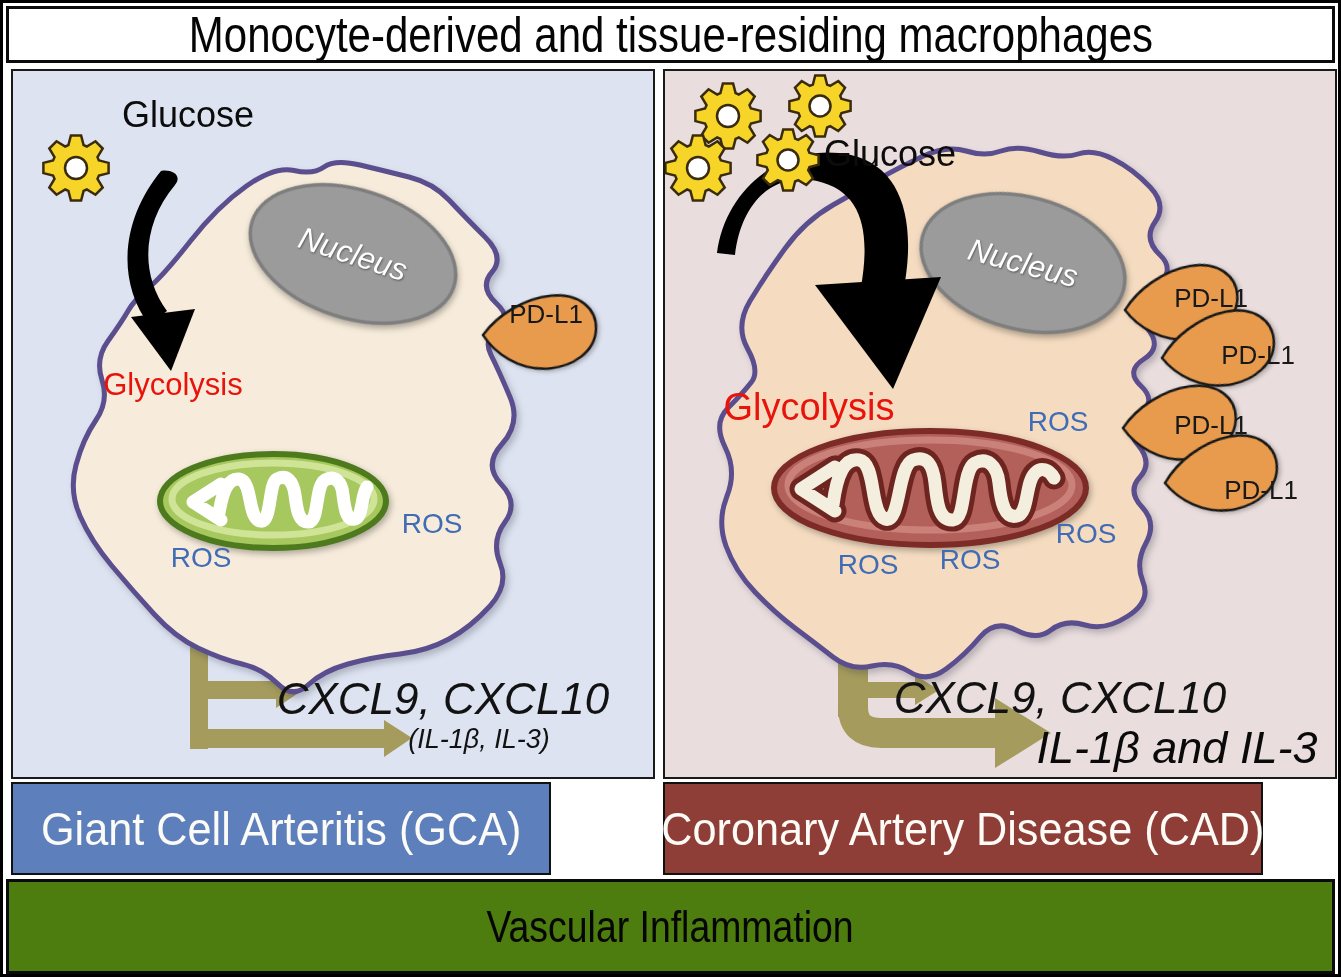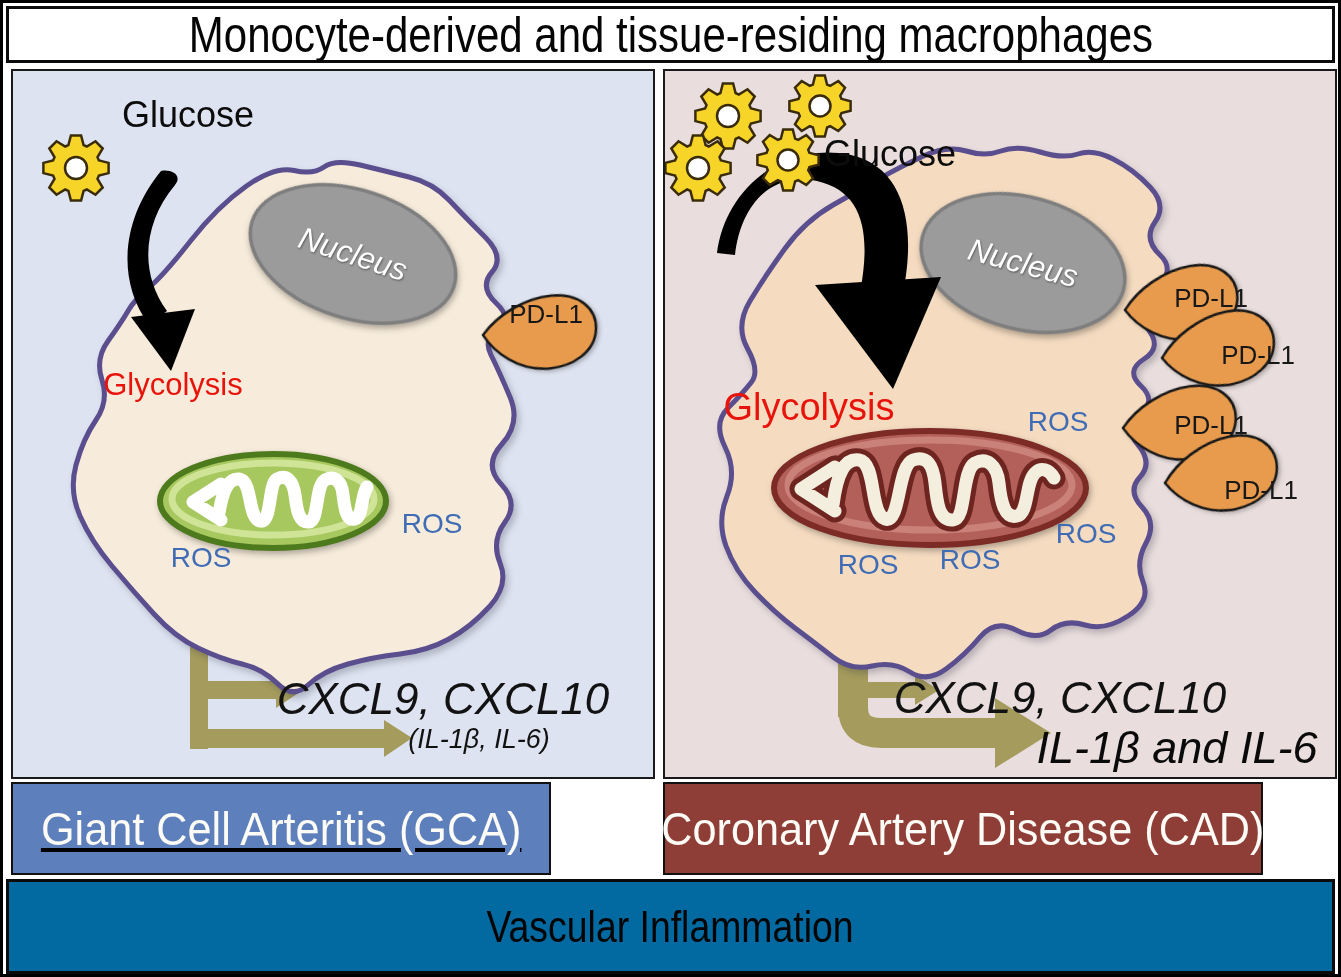--- a/index.html
+++ b/index.html
@@ -1,26 +1,26 @@
 <!DOCTYPE html>
 <html style="--gca_bg: #dde3f0; --cad_bg: #e9dddd; --gca_bar: #5d7fbc; --cad_bar: #8f3d37; --cell_gca: #f7ecdb; --cell_cad: #f5dcc1; --membrane: #5a4e8e; --nucleus_fill: #9b9b9b; --glycolysis_red: #e8140c; --ros_blue: #3f6cb5; --pdl1_orange: #e89b4d; --gear_yellow: #f6d428; --mito_gca: #a7c75f; --mito_gca_border: #4d7a1d; --mito_cad: #b4605a; --mito_cad_border: #7c2b26; --secretion_olive: #a49b5c; --arrow_black: #000000;"><head>
 <meta charset="utf-8">
 <style>
   html,body{margin:0;padding:0;background:#ffffff;}
   .stage{position:relative;width:1341px;height:977px;background:#fff;box-sizing:border-box;border:3px solid #000;font-family:"Liberation Sans",sans-serif;overflow:hidden;}
   .banner{position:absolute;display:flex;align-items:center;justify-content:center;box-sizing:border-box;}
   .title-bar{left:3px;top:3px;width:1329px;height:57px;border:3px solid #0b0b0b;background:#fff;}
   .title-text{font-size:50px;color:#050505;transform:scaleX(.84);white-space:nowrap;}
-  .footer-bar{left:3px;top:876px;width:1329px;height:95px;border:3px solid #0b0b0b;background:#0369a1;}
+  .footer-bar{left:3px;top:876px;width:1329px;height:95px;border:3px solid #0b0b0b;background:#4d7c0f;}
   .footer-text{font-size:44px;color:#050505;transform:scaleX(.85);white-space:nowrap;}
   .panel{position:absolute;top:66px;height:710px;border:2px solid #1a1a1a;box-sizing:border-box;overflow:hidden;}
   .panel-gca{left:8px;width:644px;background:var(--gca_bg,#dde3f0);}
   .panel-cad{left:660px;width:674px;background:var(--cad_bg,#e9dddd);}
   .disease-bar{top:779px;height:93px;border:2px solid #111;box-sizing:border-box;}
-  .bar-gca{left:8px;width:540px;background:var(--gca_bar,#5d7fbc);text-decoration:underline;}
+  .bar-gca{left:8px;width:540px;background:var(--gca_bar,#5d7fbc);}
   .bar-cad{left:660px;width:600px;background:var(--cad_bar,#8f3d37);}
   .bar-text{font-size:47px;color:#fcfbf6;transform:scaleX(.92);white-space:nowrap;}
   .panel svg{position:absolute;left:0;top:0;}
   .lbl{position:absolute;transform:translate(-50%,-50%);white-space:nowrap;line-height:1;}
   .glucose{font-size:36px;color:#0c0c0c;}
   .glyco{font-size:31px;color:var(--glycolysis_red,#e8140c);}
   .glyco-big{font-size:38px;}
   .ros{font-size:28px;color:var(--ros_blue,#3f6cb5);}
   .pdl1-lbl{font-size:26px;color:#181818;}
   .cxcl{font-size:44px;font-style:italic;color:#121212;margin-top:8px;}
@@ -90,21 +90,21 @@
       </g>
     </svg>
 
     <div class="lbl glucose" style="left:175px;top:44px;">Glucose</div>
     <div class="lbl nucleus-lbl" style="left:340px;top:183px;transform:translate(-50%,-50%) rotate(18deg);">Nucleus</div>
     <div class="lbl glyco" style="left:160px;top:313px;">Glycolysis</div>
     <div class="lbl ros" style="left:188px;top:487px;">ROS</div>
     <div class="lbl ros" style="left:419px;top:453px;">ROS</div>
     <div class="lbl pdl1-lbl" style="left:533px;top:243px;">PD-L1</div>
     <div class="lbl cxcl" style="left:430px;top:620px;">CXCL9, CXCL10</div>
-    <div class="lbl il-small" style="left:466px;top:668px;">(IL-1β, IL-6)</div>
+    <div class="lbl il-small" style="left:466px;top:668px;">(IL-1β, IL-3)</div>
   </section>
 
   <section class="panel panel-cad">
     <svg width="674" height="710" viewBox="0 0 674 710">
 
       <g>
         <rect class="olive" x="173" y="566" width="30" height="80"></rect>
         <path class="olive-thin" d="M 203,619 L 252,619"></path>
         <polygon class="olive" points="250,604 250,634 274,619"></polygon>
         <path class="olive-stroke" d="M 188,600 L 188,636 Q 188,662 216,662 L 332,662"></path>
@@ -149,21 +149,21 @@
     <div class="lbl glyco glyco-big" style="left:144px;top:336px;">Glycolysis</div>
     <div class="lbl ros" style="left:393px;top:351px;">ROS</div>
     <div class="lbl ros" style="left:421px;top:463px;">ROS</div>
     <div class="lbl ros" style="left:203px;top:494px;">ROS</div>
     <div class="lbl ros" style="left:305px;top:489px;">ROS</div>
     <div class="lbl pdl1-lbl" style="left:546px;top:227px;">PD-L1</div>
     <div class="lbl pdl1-lbl" style="left:593px;top:284px;">PD-L1</div>
     <div class="lbl pdl1-lbl" style="left:546px;top:354px;">PD-L1</div>
     <div class="lbl pdl1-lbl" style="left:596px;top:419px;">PD-L1</div>
     <div class="lbl cxcl" style="left:395px;top:619px;">CXCL9, CXCL10</div>
-    <div class="lbl il-big" style="left:512px;top:676px;">IL-1β and IL-6</div>
+    <div class="lbl il-big" style="left:512px;top:676px;">IL-1β and IL-3</div>
   </section>
 
   <div class="banner disease-bar bar-gca">
     <span class="bar-text">Giant Cell Arteritis (GCA)</span>
   </div>
   <div class="banner disease-bar bar-cad">
     <span class="bar-text">Coronary Artery Disease (CAD)</span>
   </div>
 
   <div class="banner footer-bar">

